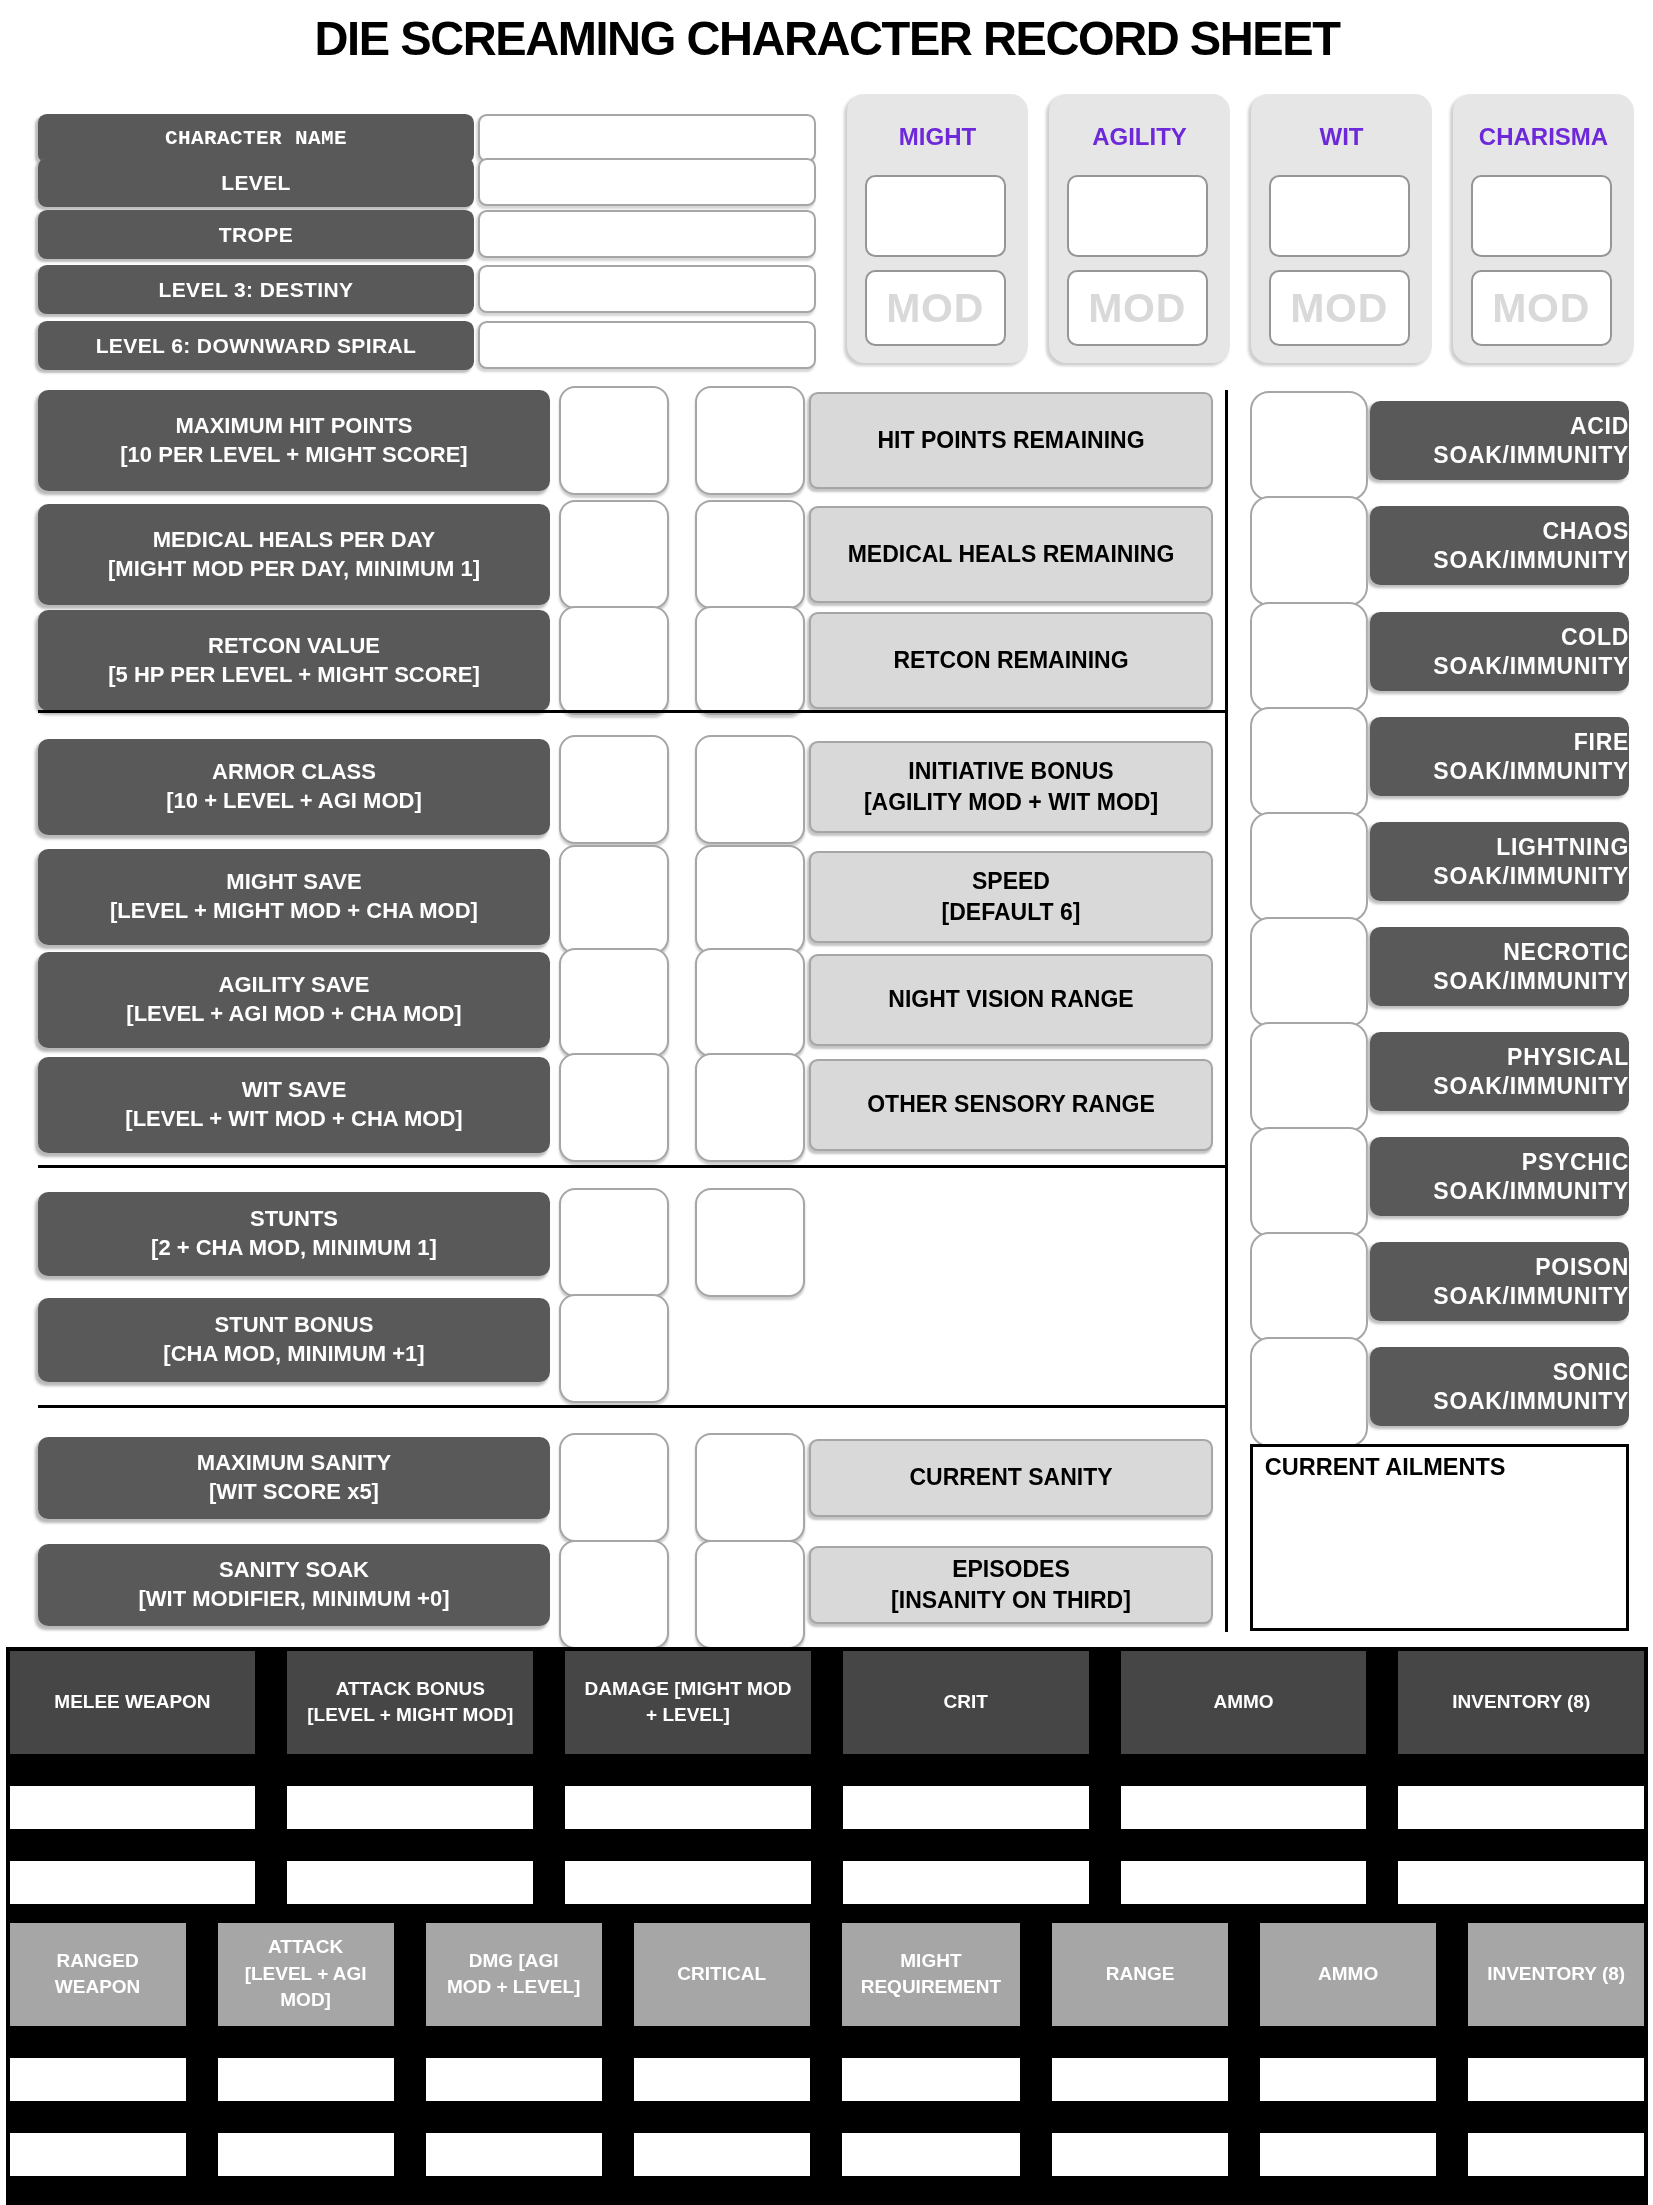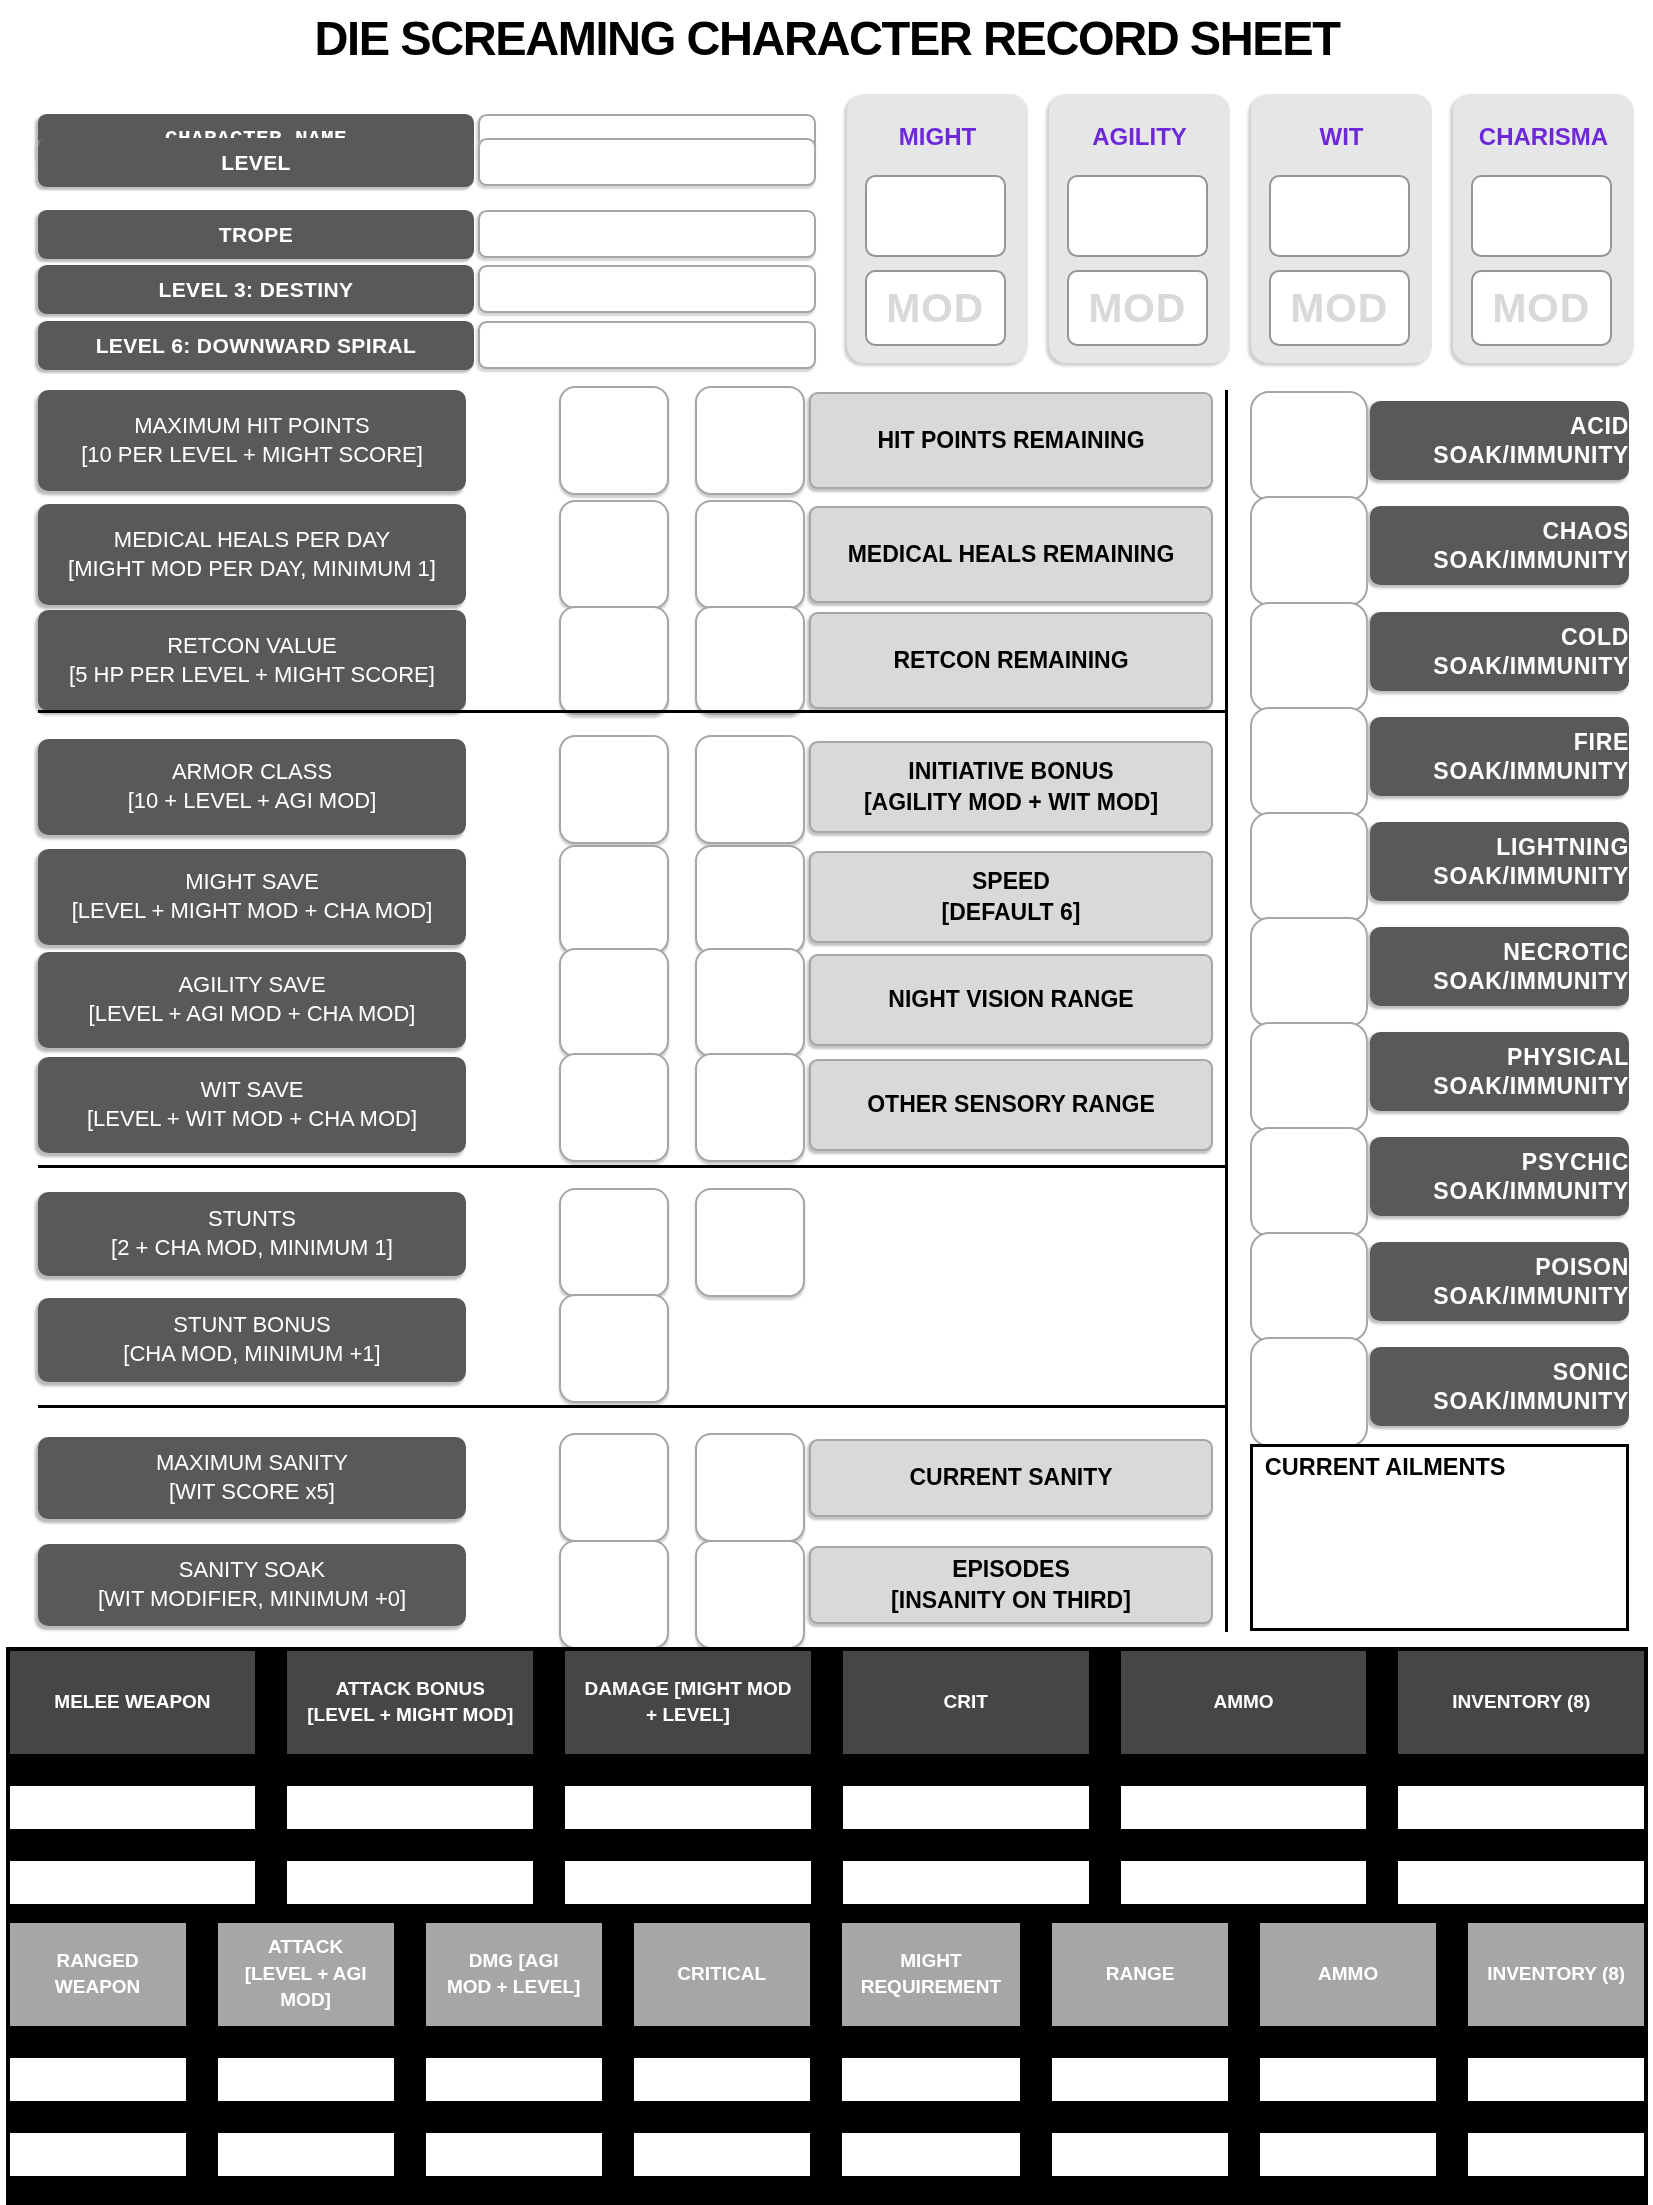--- a/index.html
+++ b/index.html
@@ -40,24 +40,24 @@
   }
   .ability-mod {
     position:absolute; left:17.6px; top:176px; width:141px; height:76px;
     background:#fff; border:2.9px solid #969696; border-radius:10.3px; box-sizing:border-box;
     display:flex; align-items:center; justify-content:center;
     font-size:41px; font-weight:bold; color:#d9d9d9; letter-spacing:0.7px;
   }
   
   .stat-row { position:absolute; left:0; width:1654px; }
   .s-label {
-    position:absolute; left:38px; top:0; width:428px; height:100%;
+    position:absolute; left:38px; top:0; width:512px; height:100%;
     background:#595959; border-radius:10.3px; color:#fff;
     display:flex; flex-direction:column; align-items:center; justify-content:center;
-    font-weight:normal; font-size:22px; line-height:1.3; text-align:center;
+    font-weight:bold; font-size:22px; line-height:1.3; text-align:center;
     box-shadow:-2.2px 3.7px 2.9px #b8b8b8;
   }
   .s-box {
     position:absolute; top:-4.4px; width:110px; height:109px;
     background:#fff; border:2.9px solid #a6a6a6; border-radius:16px; box-sizing:border-box;
     box-shadow:0 2.9px 2.2px #cccccc;
   }
   .s-box.b1 { left:559px; }
   .s-box.b2 { left:695px; }
   .s-tracker {
@@ -108,21 +108,21 @@
 <body>
 
 <div class="page">
   <div class="title">DIE SCREAMING CHARACTER RECORD SHEET</div>
 
   <div id="identity">
       <div class="id-row" style="top: 114px; font-family: Liberation Mono, monospace;">
         <div class="id-label">CHARACTER NAME</div>
         <div class="id-input"></div>
       </div>
-      <div class="id-row" style="top: 138px;">
+      <div class="id-row" style="top: 158px;">
         <div class="id-label">LEVEL</div>
         <div class="id-input"></div>
       </div>
       <div class="id-row" style="top: 210px;">
         <div class="id-label">TROPE</div>
         <div class="id-input"></div>
       </div>
       <div class="id-row" style="top: 265px;">
         <div class="id-label">LEVEL 3: DESTINY</div>
         <div class="id-input"></div>

